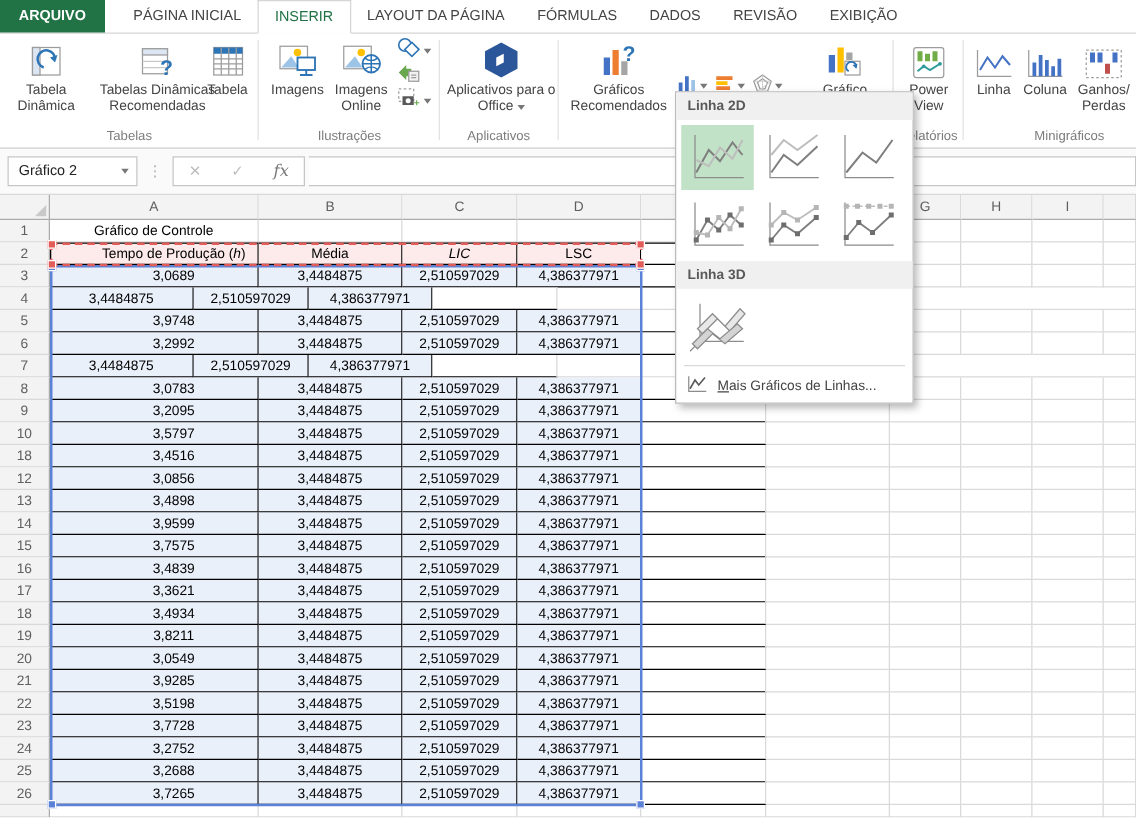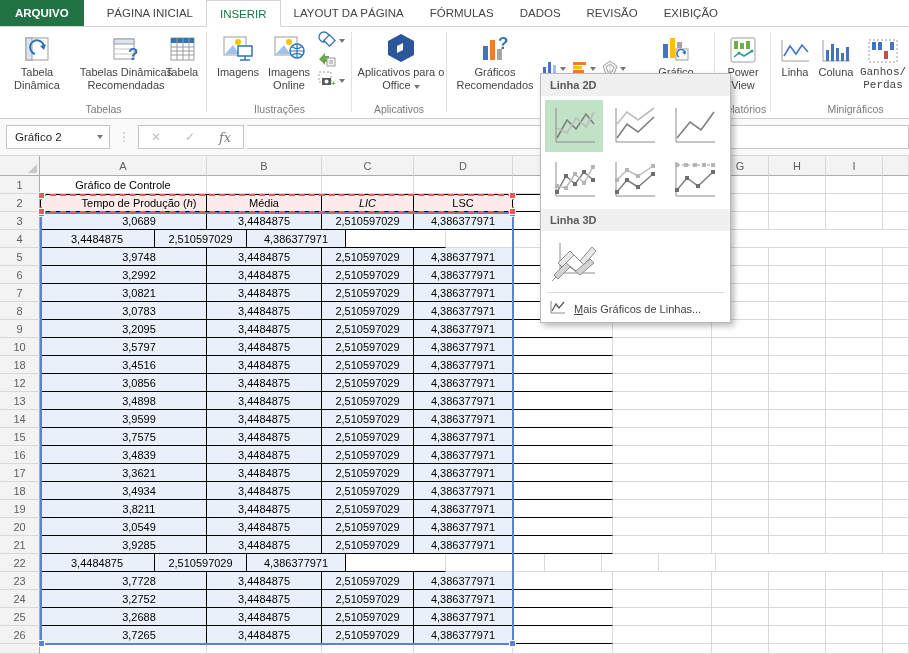--- a/index.html
+++ b/index.html
@@ -326,21 +326,21 @@
             <path d="M3 2 V23 H30" fill="none" stroke="#9c9c9c"></path>
             <rect x="6" y="12" width="3" height="11" fill="#4472c4"></rect>
             <rect x="11" y="6" width="3" height="17" fill="#4472c4"></rect>
             <rect x="16" y="10" width="3" height="13" fill="#4472c4"></rect>
             <rect x="21" y="15" width="3" height="8" fill="#4472c4"></rect>
             <rect x="26" y="9" width="3" height="14" fill="#4472c4"></rect>
           </svg>
       </span>
       <span>Coluna</span>
     </div>
-    <div class="bigbtn" style="left:859px; width:48px;font-family:Liberation Mono, monospace;">
+    <div class="bigbtn" style="left:859px; width:48px;">
       <span class="ic">
         <svg width="32" height="26" viewBox="0 0 32 26">
             <rect x="2" y="2" width="28" height="22" fill="none" stroke="#9c9c9c" stroke-dasharray="2 2"></rect>
             <rect x="5" y="4" width="4" height="8" fill="#4472c4"></rect>
             <rect x="11" y="4" width="4" height="8" fill="#4472c4"></rect>
             <rect x="17" y="13" width="4" height="8" fill="#c0504d"></rect>
             <rect x="23" y="4" width="4" height="8" fill="#4472c4"></rect>
           </svg>
       </span>
       <span>Ganhos/<wbr>Perdas</span>
@@ -449,21 +449,20 @@
           <div class="c tc" style="width: 99px;">4,386377971</div>
           <div class="c ec" style="width: 100px;"></div>
           <div class="c" style="width: 99px;"></div>
           <div class="c" style="width: 57px;"></div>
           <div class="c" style="width: 57px;"></div>
           <div class="c" style="width: 57px;"></div>
           <div class="c" style="flex: 1 1 0%;"></div>
         </div>
         <div class="r">
           <div class="rh">7</div>
-          <div class="c tc bl" style="width: 167px;">3,0821</div>
           <div class="c tc" style="width: 115px;">3,4484875</div>
           <div class="c tc" style="width: 92px;">2,510597029</div>
           <div class="c tc" style="width: 99px;">4,386377971</div>
           <div class="c ec" style="width: 100px;"></div>
           <div class="c" style="width: 99px;"></div>
           <div class="c" style="width: 57px;"></div>
           <div class="c" style="width: 57px;"></div>
           <div class="c" style="width: 57px;"></div>
           <div class="c" style="flex: 1 1 0%;"></div>
         </div>
@@ -644,20 +643,21 @@
           <div class="c tc" style="width: 99px;">4,386377971</div>
           <div class="c ec" style="width: 100px;"></div>
           <div class="c" style="width: 99px;"></div>
           <div class="c" style="width: 57px;"></div>
           <div class="c" style="width: 57px;"></div>
           <div class="c" style="width: 57px;"></div>
           <div class="c" style="flex: 1 1 0%;"></div>
         </div>
         <div class="r">
           <div class="rh">22</div>
+          <div class="c tc bl" style="width: 167px;">3,5198</div>
           <div class="c tc" style="width: 115px;">3,4484875</div>
           <div class="c tc" style="width: 92px;">2,510597029</div>
           <div class="c tc" style="width: 99px;">4,386377971</div>
           <div class="c ec" style="width: 100px;"></div>
           <div class="c" style="width: 99px;"></div>
           <div class="c" style="width: 57px;"></div>
           <div class="c" style="width: 57px;"></div>
           <div class="c" style="width: 57px;"></div>
           <div class="c" style="flex: 1 1 0%;"></div>
         </div>

